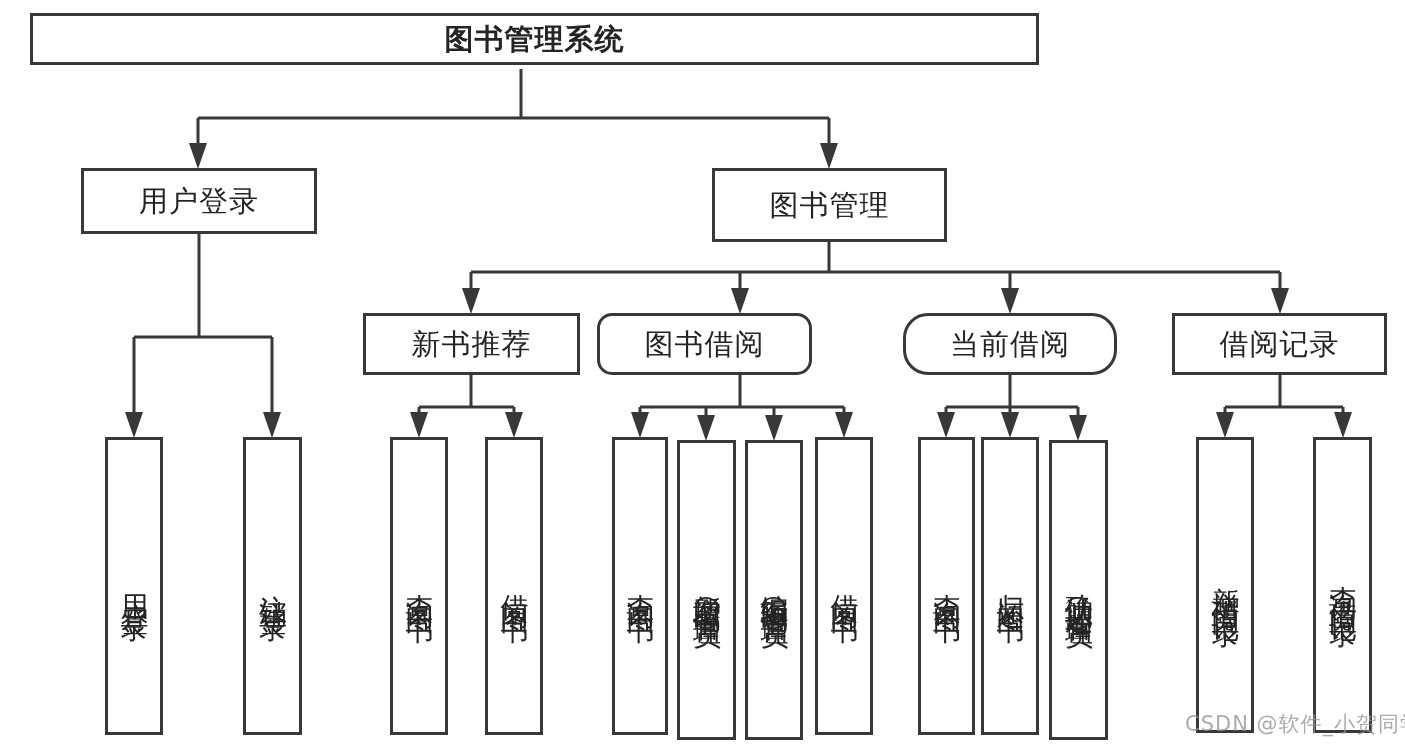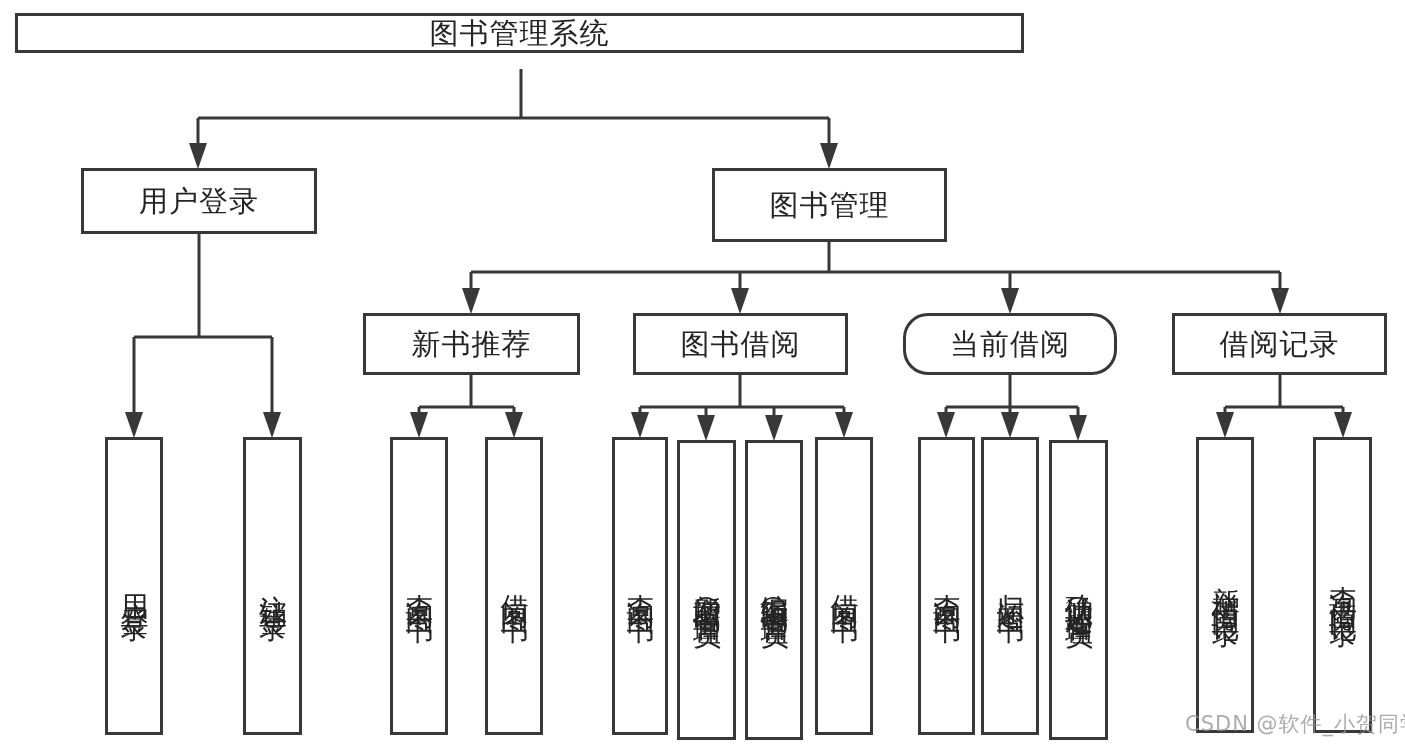--- a/index.html
+++ b/index.html
@@ -70,27 +70,27 @@
 
       <polygon points="937,412 955,412 946,438"></polygon>
       <polygon points="1001,412 1019,412 1010,438"></polygon>
       <polygon points="1069,415 1087,415 1078,441"></polygon>
 
       <polygon points="1216,412 1234,412 1225,438"></polygon>
       <polygon points="1334,412 1352,412 1343,438"></polygon>
     </g>
   </svg>
 
-  <div class="box" style="left:15px;top:13px;width:1009px;height:40px;">图书管理系统</div>
+  <div class="box" style="left:30px;top:13px;width:1009px;height:52px;font-weight:bold;">图书管理系统</div>
 
   <div class="box" style="left:81px;top:168px;width:236px;height:66px;">用户登录</div>
   <div class="box" style="left:712px;top:168px;width:235px;height:74px;">图书管理</div>
 
   <div class="box" style="left:363px;top:313px;width:217px;height:62px;text-align:center;">新书推荐</div>
-  <div class="box" style="left:633px;top:313px;width:215px;height:62px;">图书借阅</div>
+  <div class="box" style="left:597px;top:313px;width:215px;height:62px;border-radius:15px;">图书借阅</div>
   <div class="box" style="left:903px;top:313px;width:214px;height:62px;border-radius:25px;">当前借阅</div>
   <div class="box" style="left:1172px;top:313px;width:215px;height:62px;">借阅记录</div>
 
   <div class="box leaf" style="left:105px;top:437px;width:58px;height:298px;">
     <span class="vtext">用户登录</span>
   </div>
   <div class="box leaf" style="left:243px;top:437px;width:59px;height:298px;">
     <span class="vtext">注销登录</span>
   </div>
 

